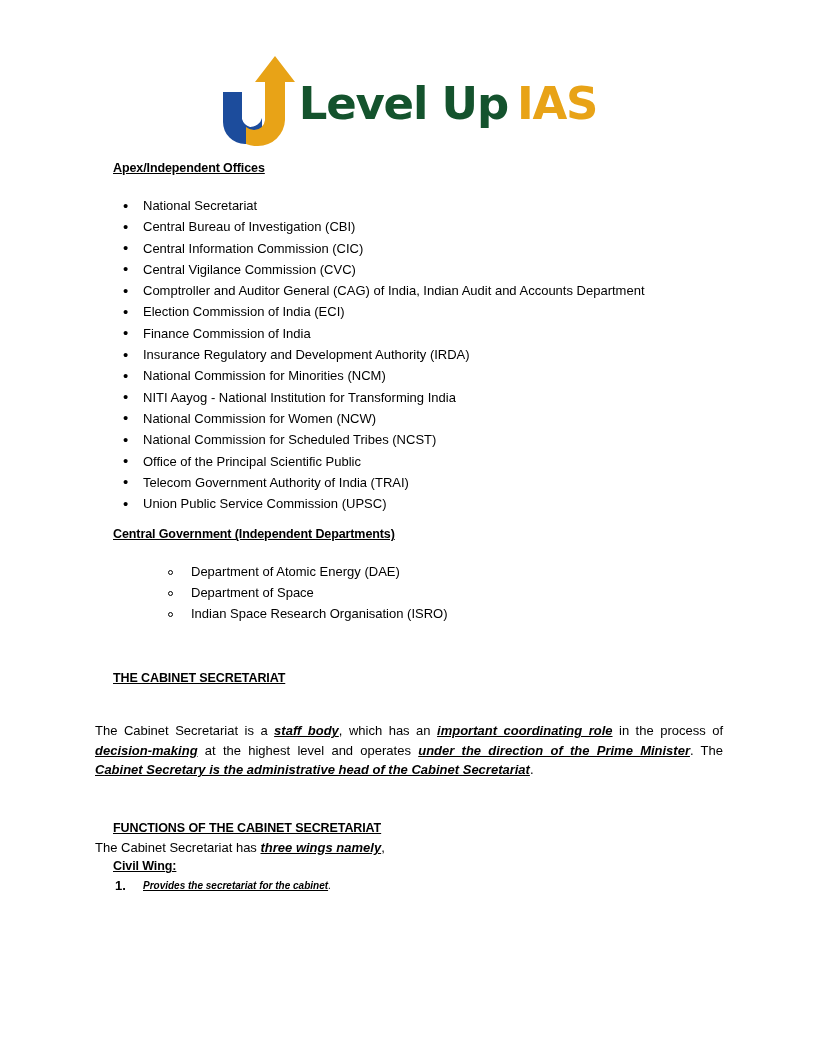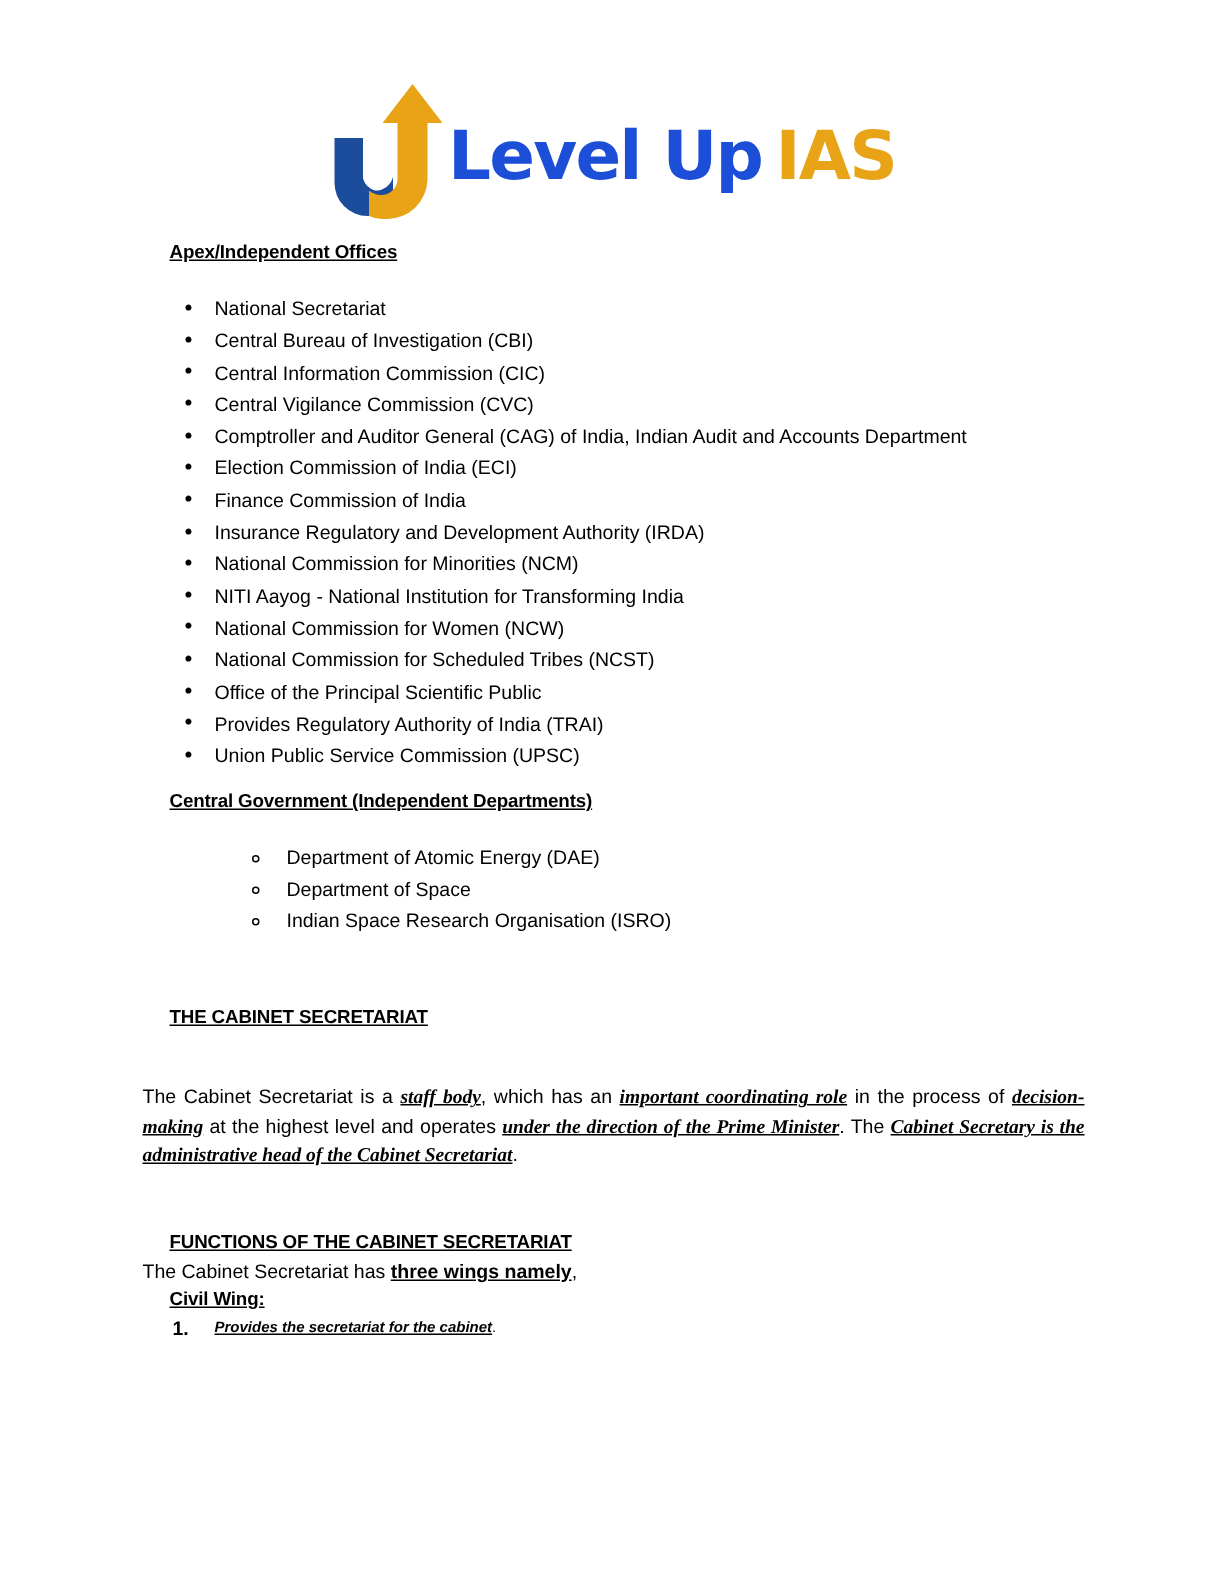--- a/index.html
+++ b/index.html
@@ -45,21 +45,21 @@
   .logo-mark svg { display: block; }
   .logo-word {
     font-family: "DejaVu Sans", "Liberation Sans", sans-serif;
     font-weight: 700;
     font-size: 45px;
     letter-spacing: -1.2px;
     line-height: 1;
     padding-bottom: 20px;
     white-space: nowrap;
   }
-  .logo-levelup { color: #1d4ed8; }
+  .logo-levelup { color: #14532d; }
   .logo-ias { color: #E8A317; margin-left: 9px; }
 
   
   .doc {
     position: absolute;
     left: 95px;
     top: 160px;
     width: 628px;
   }
 
@@ -153,28 +153,28 @@
   .para {
     font-size: 13px;
     line-height: 19.5px;
     text-align: justify;
     text-justify: inter-word;
   }
   .para .em {
     font-weight: bold;
     font-style: italic;
     text-decoration: underline;
-    font-family: Liberation Serif, serif;
   }
   .plain-line {
     font-size: 13px;
     line-height: 21px;
   }
   .plain-line .em {
     font-weight: bold;
+    font-style: italic;
     text-decoration: underline;
   }
   .num-em {
     font-weight: bold;
     font-style: italic;
     text-decoration: underline;
   }
 </style>
 </head>
 <body>
@@ -209,21 +209,21 @@
       <li>Central Vigilance Commission (CVC)</li>
       <li>Comptroller and Auditor General (CAG) of India, Indian Audit and Accounts Department</li>
       <li>Election Commission of India (ECI)</li>
       <li>Finance Commission of India</li>
       <li>Insurance Regulatory and Development Authority (IRDA)</li>
       <li>National Commission for Minorities (NCM)</li>
       <li>NITI Aayog - National Institution for Transforming India</li>
       <li>National Commission for Women (NCW)</li>
       <li>National Commission for Scheduled Tribes (NCST)</li>
       <li>Office of the Principal Scientific Public</li>
-      <li>Provides Regulatory Authority of India (TRAI)</li>
+      <li>Telecom Government Authority of India (TRAI)</li>
       <li>Union Public Service Commission (UPSC)</li>
     </ul>
 
     <div class="gap-12"></div>
 
     <div class="h-underline">Central Government (Independent Departments)</div>
     <div class="gap-18"></div>
 
     <ul class="lvl2">
       <li>Department of Atomic Energy (DAE)</li>

